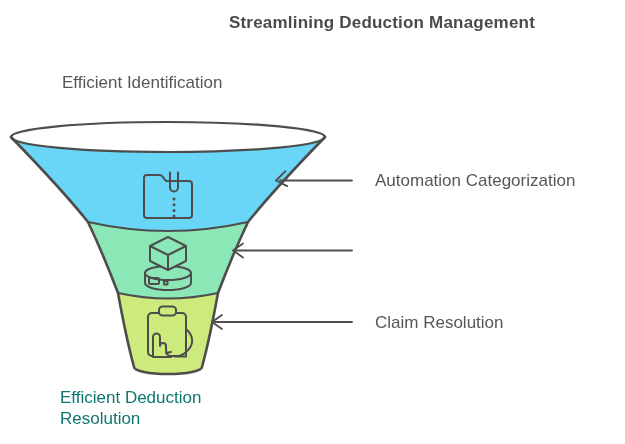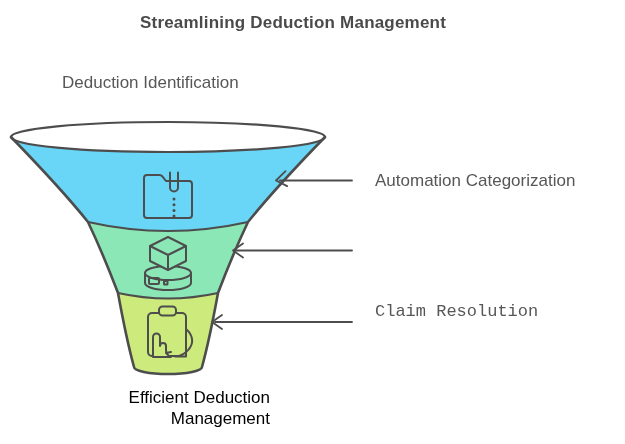--- a/index.html
+++ b/index.html
@@ -1,45 +1,45 @@
 <!DOCTYPE html>
 <html><head>
 <meta charset="utf-8">
 <style>
   html,body{margin:0;padding:0;background:#fff;}
   .canvas{
     position:relative;width:625px;height:444px;background:#ffffff;overflow:hidden;
     font-family:"Liberation Sans",sans-serif;
   }
   .title{
-    position:absolute;left:140px;top:13px;width:395px;text-align:left;
+    position:absolute;left:140px;top:13px;width:395px;text-align:right;
     font-size:17px;font-weight:bold;color:#4a4a4a;letter-spacing:.2px;
   }
   .side-label{position:absolute;font-size:17px;color:#575757;white-space:nowrap;}
   .top-label{left:62px;top:73px;}
   .stage-label{left:375px;}
   .stage-label.s1{top:171px;}
   .stage-label.s2{top:241px;}
-  .stage-label.s3{top:302px;font-family:Liberation Mono, monospace;}
+  .stage-label.s3{top:313px;}
   .bottom-label{
-    position:absolute;left:60px;top:387px;width:210px;text-align:right;
-    font-size:17px;color:#000000;line-height:21px;
+    position:absolute;left:60px;top:387px;width:210px;text-align:left;
+    font-size:17px;color:#0f766e;line-height:21px;
   }
   svg.art{position:absolute;left:0;top:0;}
   .outline{fill:none;stroke:#4d4d4d;}
   .icon-stroke{fill:none;stroke:#4d4d4d;stroke-width:2;stroke-linecap:round;stroke-linejoin:round;}
 </style>
 </head>
 <body>
 
 <div class="canvas">
 
   <div class="title">Streamlining Deduction Management</div>
 
-  <div class="side-label top-label">Deduction Identification</div>
+  <div class="side-label top-label">Efficient Identification</div>
 
   <svg class="art" width="625" height="444" viewBox="0 0 625 444">
 
     <path d="M 11,137 C 45,172 72,202 88,222 Q 168,240 248,222 C 264,202 291,172 325,137 A 157,15 0 0 1 11,137 Z" fill="#69d6f7"></path>
     <ellipse class="outline" stroke-width="2.2" cx="168" cy="137" rx="157" ry="15" fill="#69d6f7"></ellipse>
     <path d="M 88,222 C 98,243 110,272 118,293 Q 168,304 218,293 C 226,272 238,243 248,222 Q 168,240 88,222 Z" fill="#8ce7b7"></path>
     <path d="M 118,293 C 122,315 128,345 134,367 A 34,7 0 0 0 202,367 C 208,345 214,315 218,293 Q 168,304 118,293 Z" fill="#cdea7d"></path>
 
     <path class="outline" stroke-width="2" d="M 88,222 Q 168,240 248,222"></path>
     <path class="outline" stroke-width="2" d="M 118,293 Q 168,304 218,293"></path>
@@ -86,16 +86,16 @@
       <path d="M 352,322 H 215"></path>
       <path d="M 222,315 L 212,322 L 222,329"></path>
     </g>
   </svg>
 
   <div class="side-label stage-label s1">Automation Categorization</div>
   <div class="side-label stage-label s3">Claim Resolution</div>
 
   <div class="bottom-label">
     <div>Efficient Deduction</div>
-    <div>Management</div>
+    <div>Resolution</div>
   </div>
 
 </div>
 
 </body></html>

